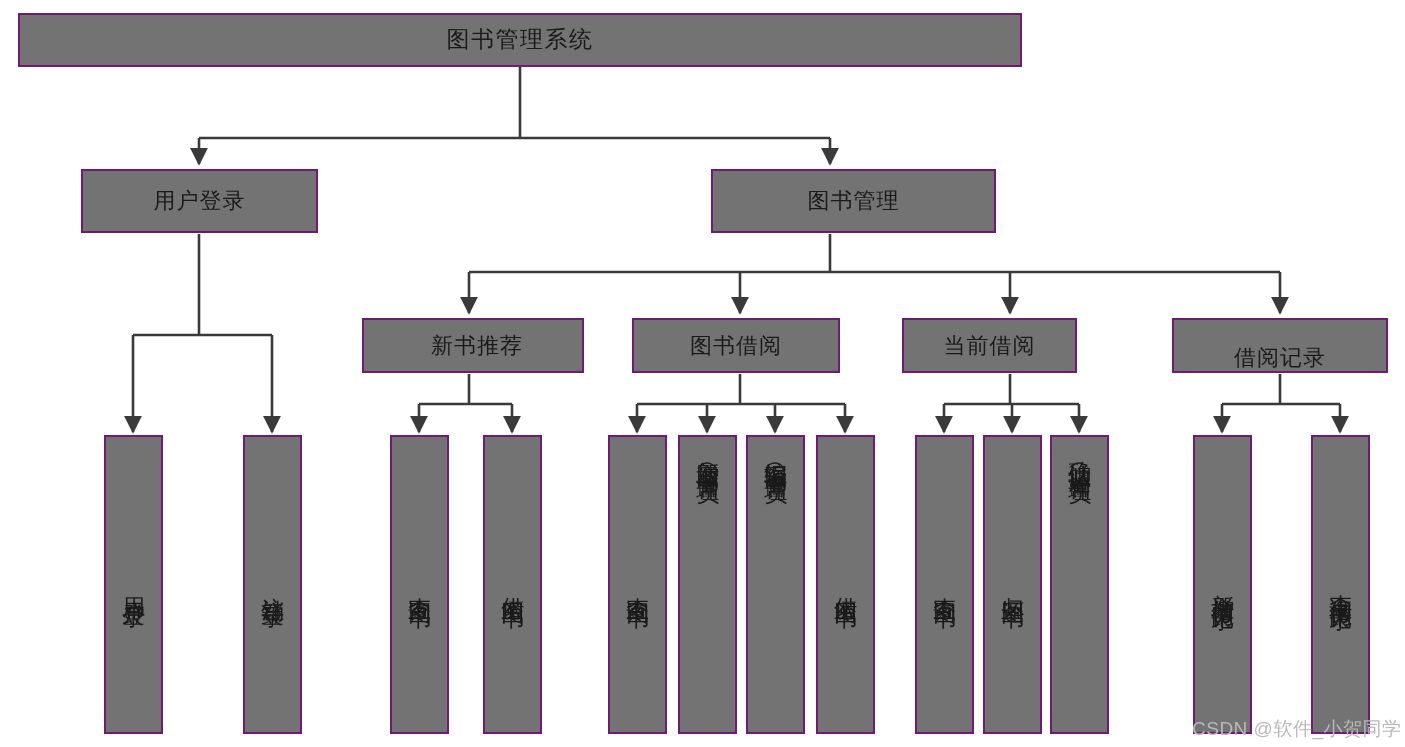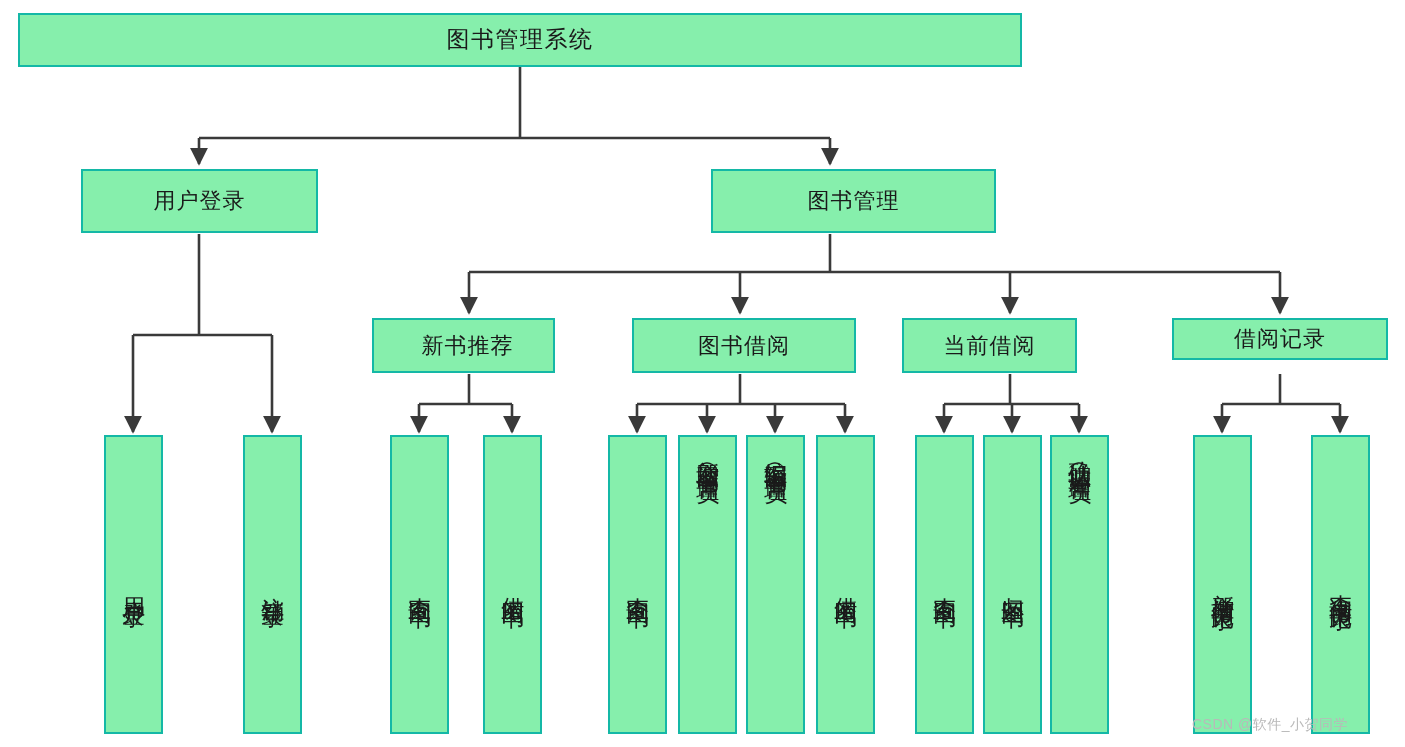--- a/index.html
+++ b/index.html
@@ -22,22 +22,22 @@
     position: absolute;
     left: 0;
     top: 0;
     width: 1405px;
     height: 747px;
     pointer-events: none;
   }
   .node {
     position: absolute;
     box-sizing: border-box;
-    border: 2px solid #14b8a6;
-    background: #86efac;
+    border: 2px solid #701a75;
+    background: #737373;
     display: flex;
     align-items: center;
     justify-content: center;
     color: #1a1a1a;
     z-index: 2;
   }
   .node .lbl {
     display: block;
     text-align: center;
     line-height: 1.18;
@@ -66,21 +66,21 @@
     letter-spacing: 3px;
     white-space: nowrap;
   }
   .node.vert.centerv {
     align-items: center;
     padding-top: 0;
   }
   .watermark {
     position: absolute;
     color: #b9b9b9;
-    font-size: 14px;
+    font-size: 19px;
     white-space: nowrap;
     z-index: 5;
     letter-spacing: 0.5px;
     font-family: "Liberation Sans", "DejaVu Sans", sans-serif;
   }
 </style>
 </head>
 <body>
 
 <div id="canvas">
@@ -141,33 +141,33 @@
   </div>
 
   <div class="node horiz" style="left:81px; top:169px; width:237px; height:64px;">
     <span class="lbl">用户登录</span>
   </div>
 
   <div class="node horiz" style="left:711px; top:169px; width:285px; height:64px;">
     <span class="lbl">图书管理</span>
   </div>
 
-  <div class="node horiz" style="left:372px; top:318px; width:183px; height:55px;padding-left:8px;">
+  <div class="node horiz" style="left:362px; top:318px; width:222px; height:55px;padding-left:8px;">
     <span class="lbl">新书推荐</span>
   </div>
 
-  <div class="node horiz" style="left:632px; top:318px; width:224px; height:55px;">
+  <div class="node horiz" style="left:632px; top:318px; width:208px; height:55px;">
     <span class="lbl">图书借阅</span>
   </div>
 
   <div class="node horiz" style="left:902px; top:318px; width:175px; height:55px;">
     <span class="lbl">当前借阅</span>
   </div>
 
-  <div class="node horiz" style="left:1172px; top:318px; width:216px; height:42px;">
+  <div class="node horiz" style="left:1172px; top:318px; width:216px; height:55px;align-items:flex-end;">
     <span class="lbl">借阅记录</span>
   </div>
 
   <div class="node vert centerv" style="left:104px; top:435px; width:59px; height:299px;">
     <span class="lbl">用户登录</span>
   </div>
 
   <div class="node vert centerv" style="left:243px; top:435px; width:59px; height:299px;">
     <span class="lbl">注销登录</span>
   </div>

